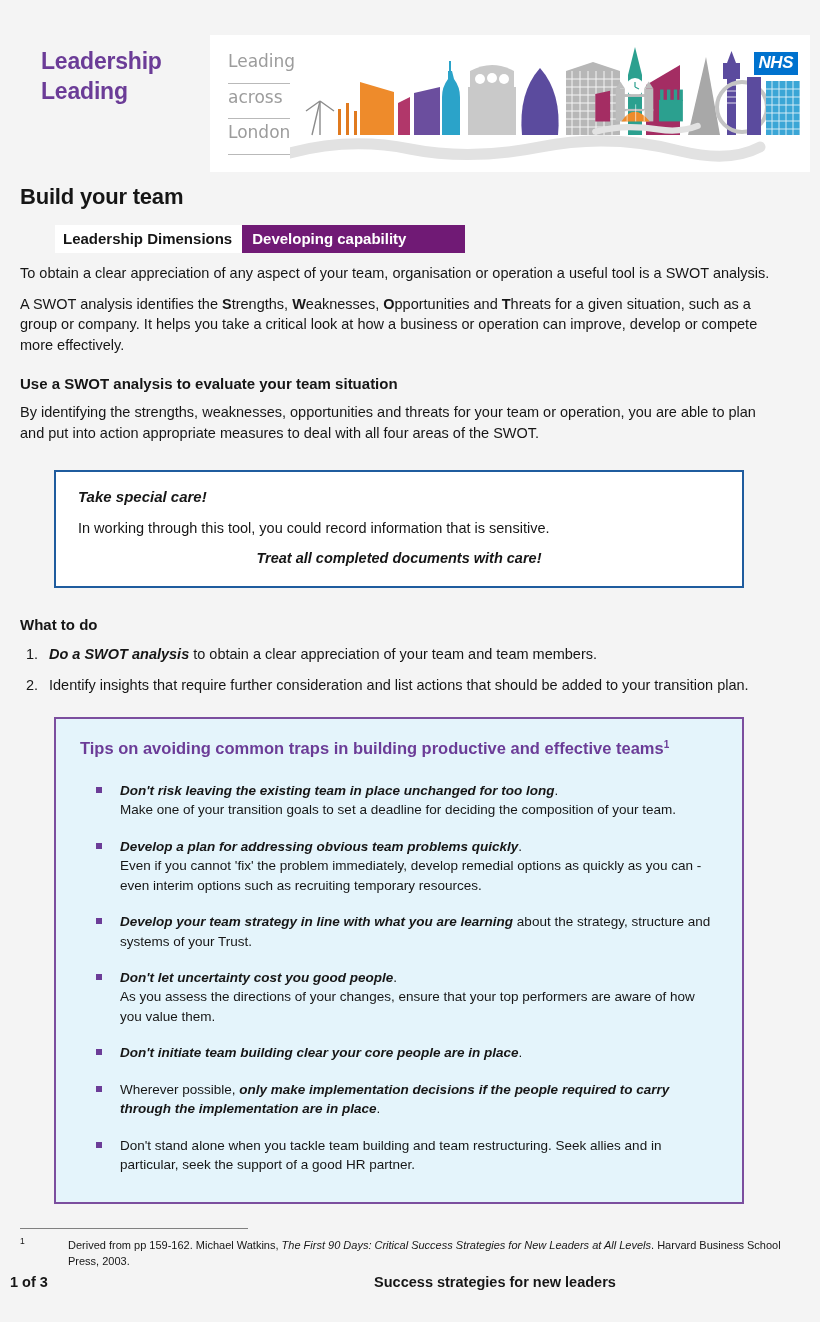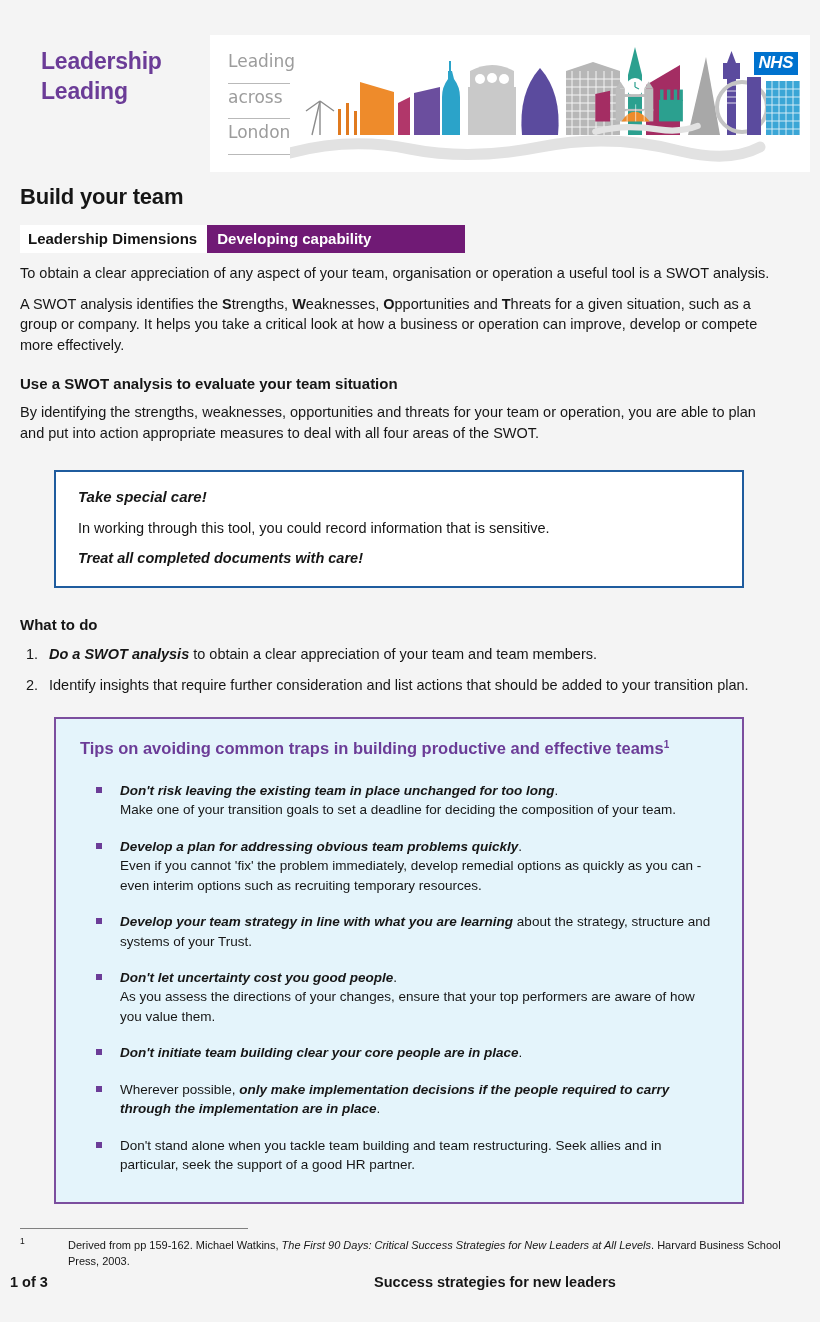--- a/index.html
+++ b/index.html
@@ -95,20 +95,21 @@
     display: flex;
     width: 445px;
   }
   .dim-left {
     background: #ffffff;
     color: #161616;
     font-weight: bold;
     font-size: 15px;
     padding: 5px 10px 6px 8px;
     flex: 0 0 auto;
+    margin-left: 35px;
   }
   .dim-right {
     background: #701a75;
     color: #ffffff;
     font-weight: bold;
     font-size: 15px;
     padding: 5px 10px 6px 10px;
     flex: 1 1 auto;
   }
 
@@ -141,20 +142,21 @@
   }
   .care-line {
     font-size: 14.5px;
     margin: 0 0 14px 0;
   }
   .care-warn {
     font-size: 14.5px;
     font-weight: bold;
     font-style: italic;
     margin: 0;
+    text-align: center;
   }
 
   
   h3.whatdo {
     margin: 28px 20px 0 20px;
     font-size: 15px;
     font-weight: bold;
   }
   ol.steps {
     margin: 11px 20px 0 20px;

